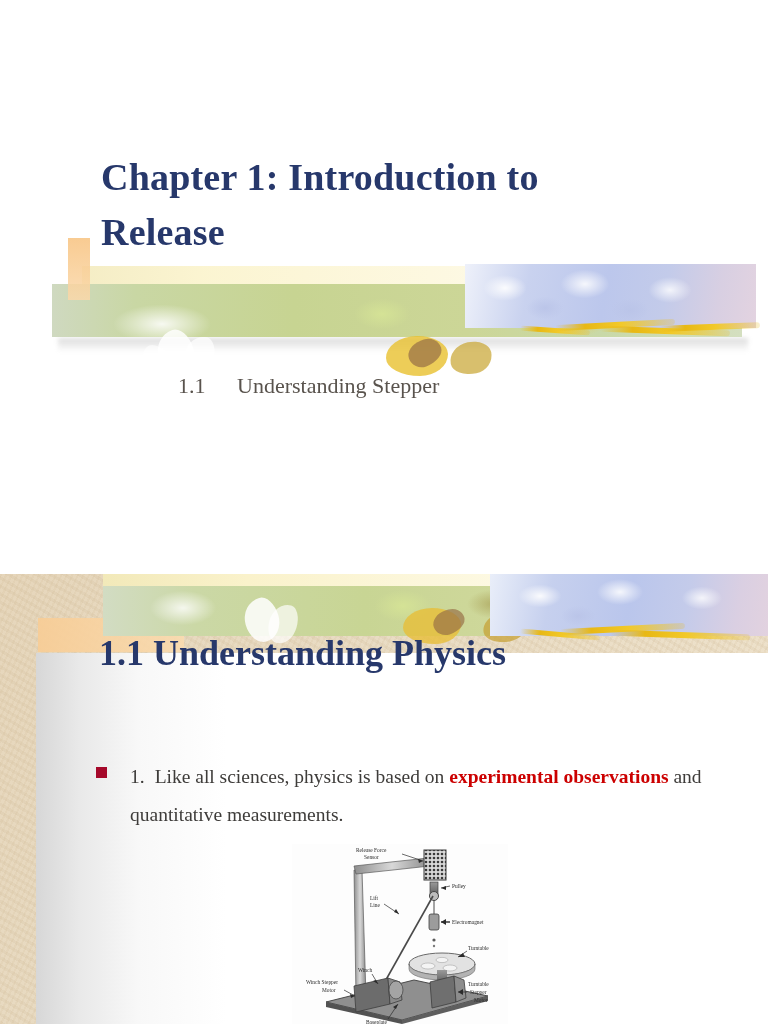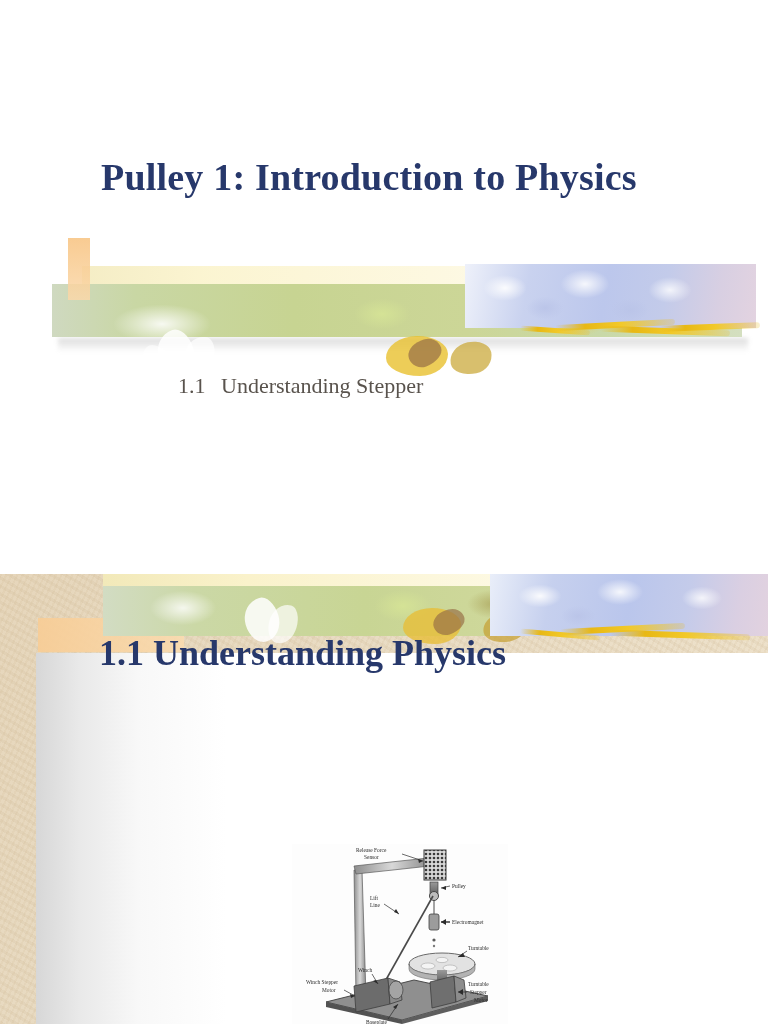--- a/index.html
+++ b/index.html
@@ -86,21 +86,21 @@
   .wheat.w4 { left: 520px; top: 88px; width: 70px; transform: rotate(4deg); height:5px; }
   .s1-orangebar {
     position: absolute; left: 68px; top: 238px; width: 22px; height: 62px;
     background: linear-gradient(180deg, rgba(248,199,137,.92), rgba(250,216,170,.85));
   }
   .s1-subtitle {
     position: absolute; left: 178px; top: 373px; width: 480px;
     font-size: 22px; color: #59534d;
     font-family: "Liberation Serif", serif;
   }
-  .s1-subtitle .num { margin-right: 10px; }
+  .s1-subtitle .num { margin-right: 26px; }
 
   
   .slide2 {
     position: absolute; left: 0; top: 574px; width: 768px; height: 450px;
     overflow: hidden;
     background: #ffffff;
   }
   .s2-paper {
     position: absolute; left: 0; top: 0; width: 768px; height: 450px;
     background:
@@ -186,21 +186,21 @@
   }
   .figure-wrap svg { display:block; }
 </style>
 </head>
 <body>
 
 <div class="page">
 
   <section class="slide1">
 
-    <h1 class="s1-title">Pulley 1: Introduction to Physics</h1>
+    <h1 class="s1-title">Chapter 1: Introduction to Release</h1>
 
     <div class="s1-band">
       <div class="band-shadow"></div>
       <div class="band-yellowstrip"></div>
       <div class="band-green">
         <span class="leaf l1"></span>
         <span class="leaf l2"></span>
         <span class="leaf l3"></span>
         <span class="gold-blob g1"></span>
         <span class="gold-blob g2"></span>
@@ -237,20 +237,26 @@
         <span class="s2brown"></span>
       </div>
       <div class="s2-blue"></div>
       <span class="s2wheat c"></span>
       <span class="s2wheat a"></span>
       <span class="s2wheat b"></span>
     </div>
 
     <h2 class="s2-heading">1.1 Understanding Physics</h2>
 
+    <div class="s2-bullet-row">
+      <span class="bullet-sq"></span>
+      <p class="bullet-text">
+        <span class="num">1.</span><span>Like all sciences, physics is based on </span><span class="hl">experimental observations</span><span> and quantitative measurements.</span>
+      </p>
+    </div>
 
     <div class="figure-wrap">
       <svg width="216" height="182" viewBox="0 0 216 182" xmlns="http://www.w3.org/2000/svg">
         <defs>
           <linearGradient id="gmetal" x1="0" y1="0" x2="1" y2="0">
             <stop offset="0" stop-color="#8e8e8e"></stop>
               <stop offset=".5" stop-color="#d8d8d8"></stop>
             <stop offset="1" stop-color="#8a8a8a"></stop>
           </linearGradient>
           <linearGradient id="gdark" x1="0" y1="0" x2="0" y2="1">

